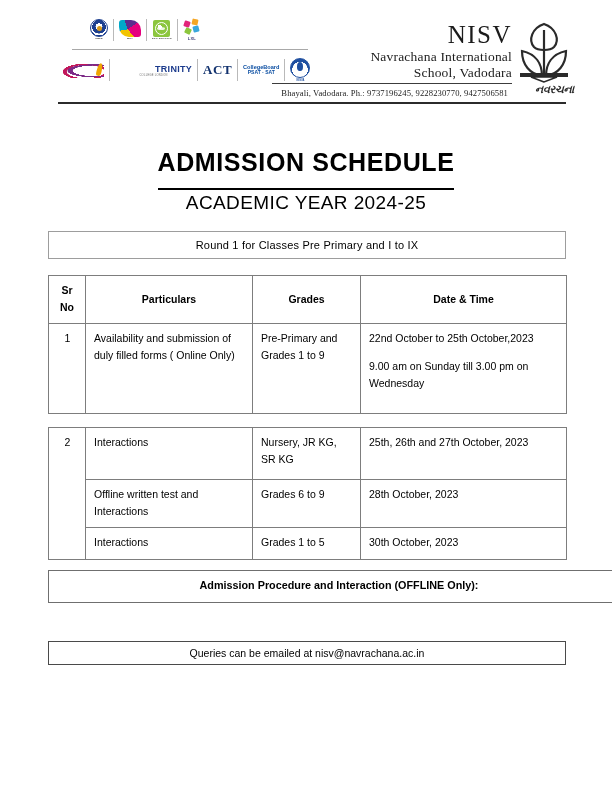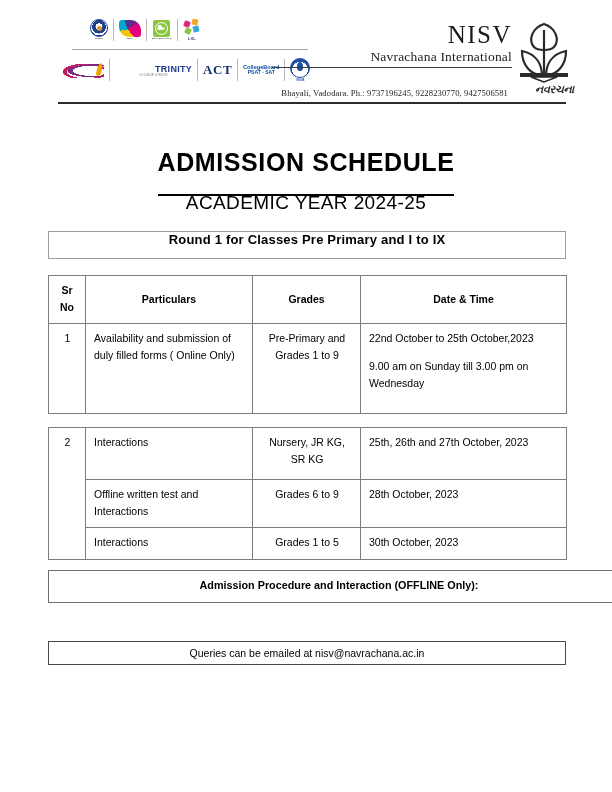--- a/index.html
+++ b/index.html
@@ -256,43 +256,44 @@
     position: absolute;
     left: 0; top: 148px;
     width: 612px;
     text-align: center;
     font-size: 25px;
     font-weight: bold;
     letter-spacing: .6px;
   }
   .doc-title span {
     border-bottom: 2.2px solid #000;
-    padding-bottom: 18px;
+    padding-bottom: 12px;
   }
   .doc-subtitle {
     position: absolute;
     left: 0; top: 192px;
     width: 612px;
     text-align: center;
     font-size: 19px;
     letter-spacing: .4px;
   }
 
   
   .round-banner {
     position: absolute;
     left: 48px; top: 231px;
     width: 518px;
     height: 28px;
     border: 1.2px solid #9d9d9d;
     box-sizing: border-box;
     display: flex;
+    align-items: center;
     justify-content: center;
-    font-size: 13px;
-    font-weight: bold;
+    font-size: 11px;
+    font-weight: normal;
     letter-spacing: .2px;
   }
 
   
   .sched-table {
     position: absolute;
     left: 48px;
     width: 518px;
     border-collapse: collapse;
     table-layout: fixed;
@@ -313,21 +314,21 @@
     text-align: center;
     vertical-align: middle;
     padding: 6px 4px;
   }
   .col-sr    { width: 37px; }
   .col-part  { width: 167px; }
   .col-grade { width: 108px; }
   .col-date  { width: 206px; }
 
   .c-sr    { text-align: center; }
-  .c-grade { text-align: center; }
+  .c-grade { }
   .th-head { height: 46px; }
   .row-tall-a td { height: 90px; }
   .row-b1 td { height: 52px; }
   .row-b2 td { height: 48px; }
   .row-b3 td { height: 32px; }
   .date-line2 { display: block; margin-top: 11px; }
 
   
   .notice-box {
     position: absolute;
@@ -419,20 +420,21 @@
       <div class="nisva-logo">
         <div class="nisva-seal"></div>
         <div class="nisva-cap">NISVA</div>
       </div>
     </div>
   </div>
 
   <div class="school-block">
     <div class="school-abbr">NISV</div>
     <div class="school-name">Navrachana International</div>
+    <div class="school-name">School, Vadodara</div>
     <div class="school-rule"></div>
   </div>
 
   <div class="contact-line">Bhayali, Vadodara. Ph.: 9737196245, 9228230770, 9427506581</div>
 
   <div class="emblem">
     <svg width="60" height="64" viewBox="0 0 60 64">
       <g fill="none" stroke="#2a2a2a" stroke-width="2.2">
         <path d="M30 4 C18 8, 14 20, 20 27 C24 31, 36 31, 40 27 C46 20, 42 8, 30 4 Z"></path>
         <path d="M8 31 C8 45, 16 54, 28 56 C28 44, 22 34, 8 31 Z"></path>

